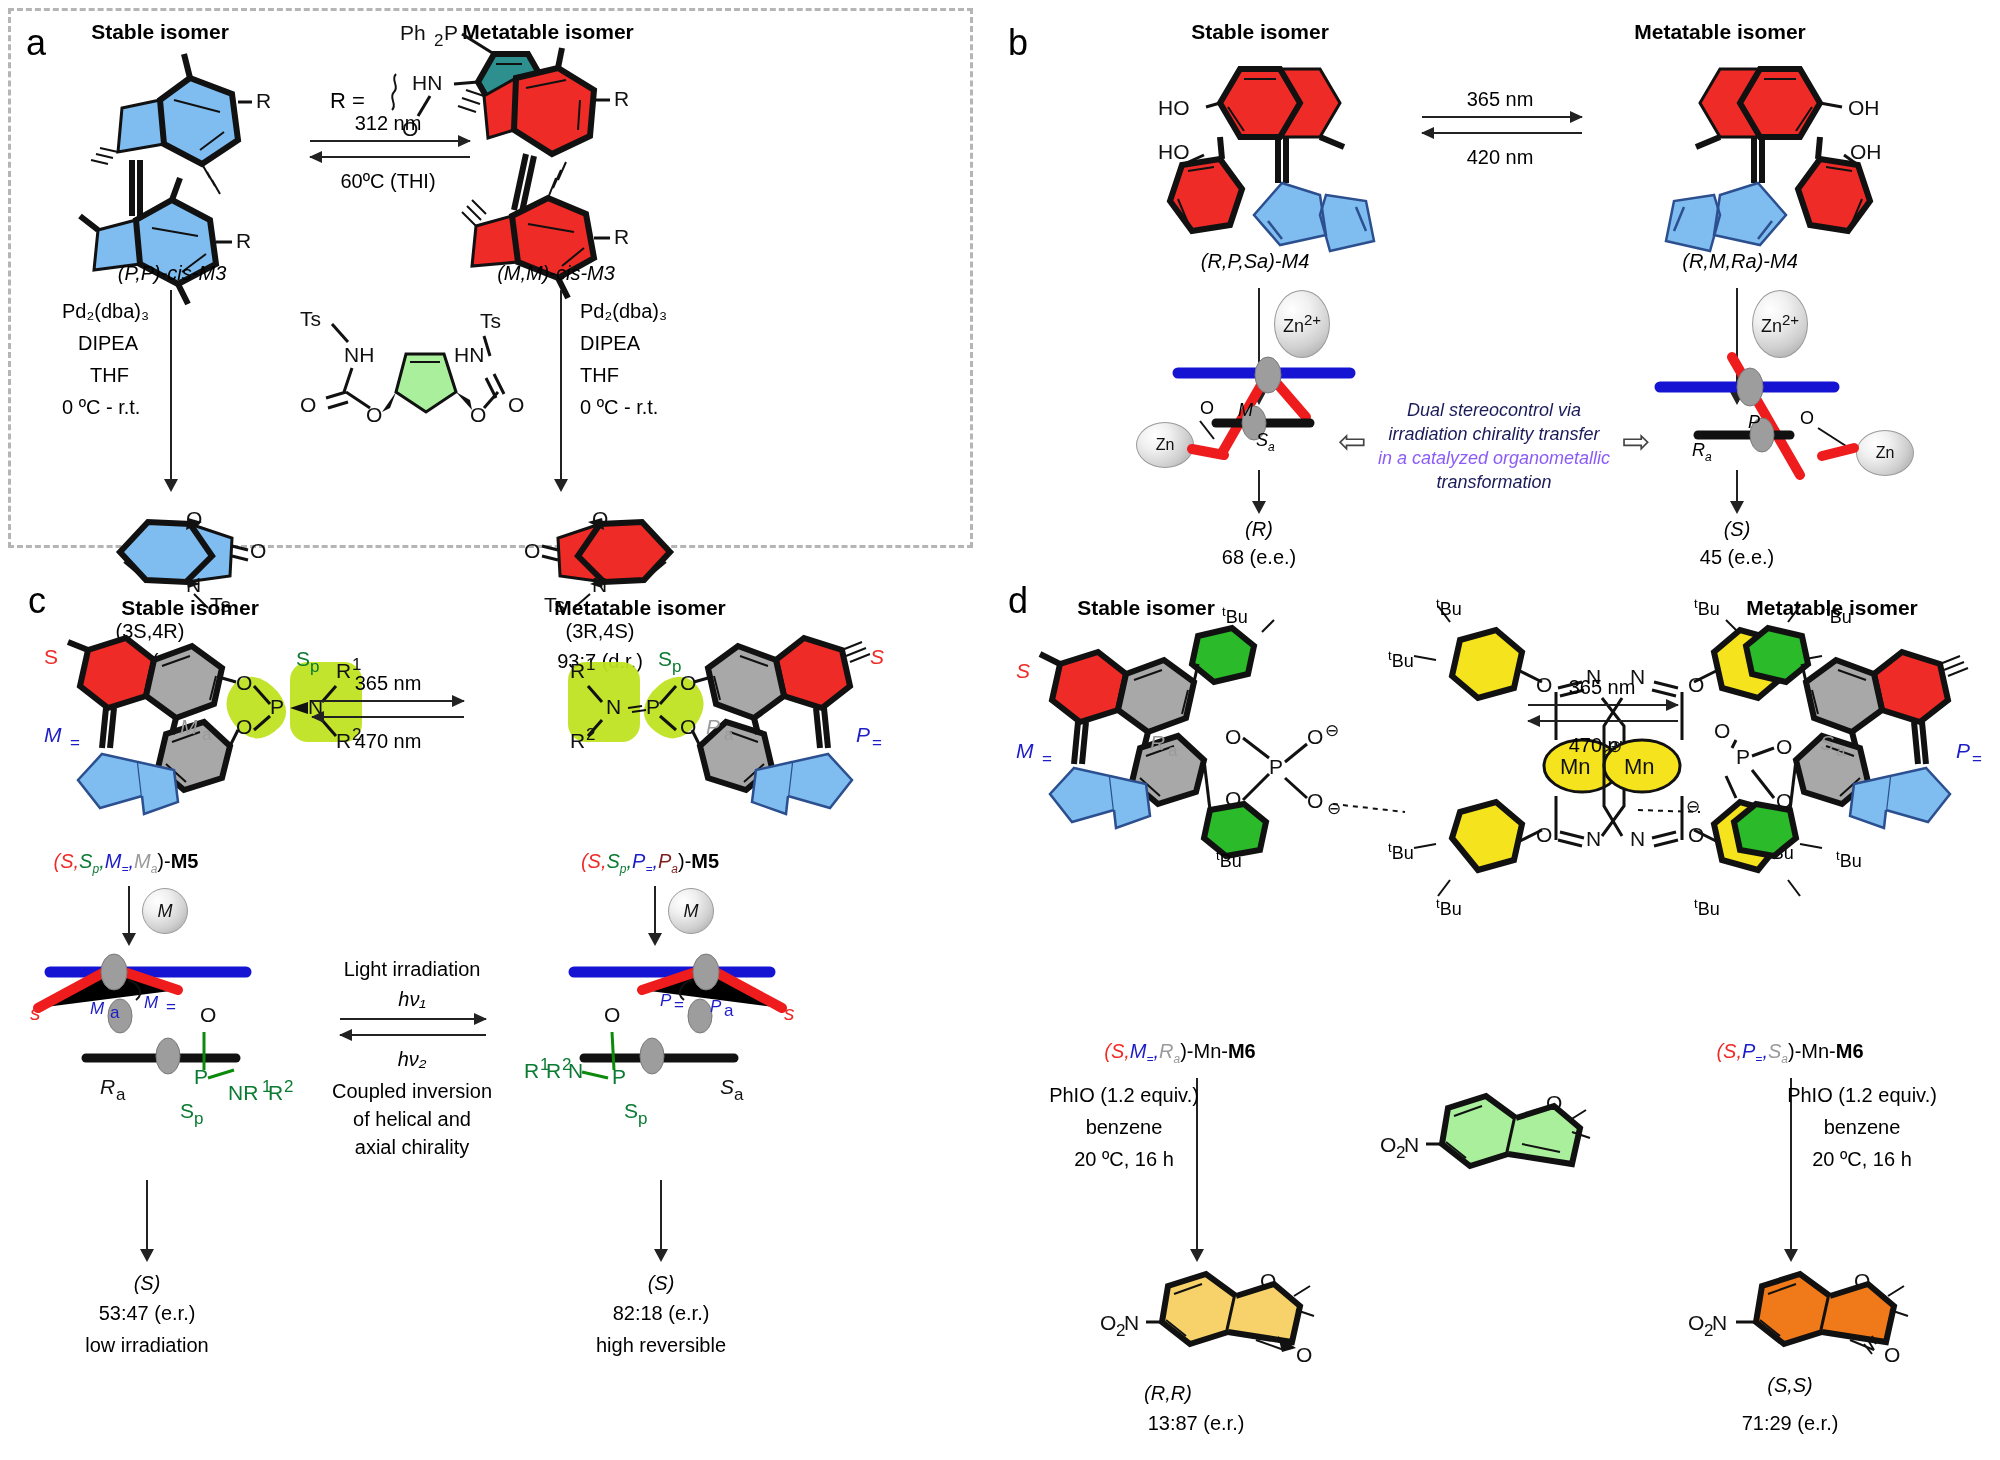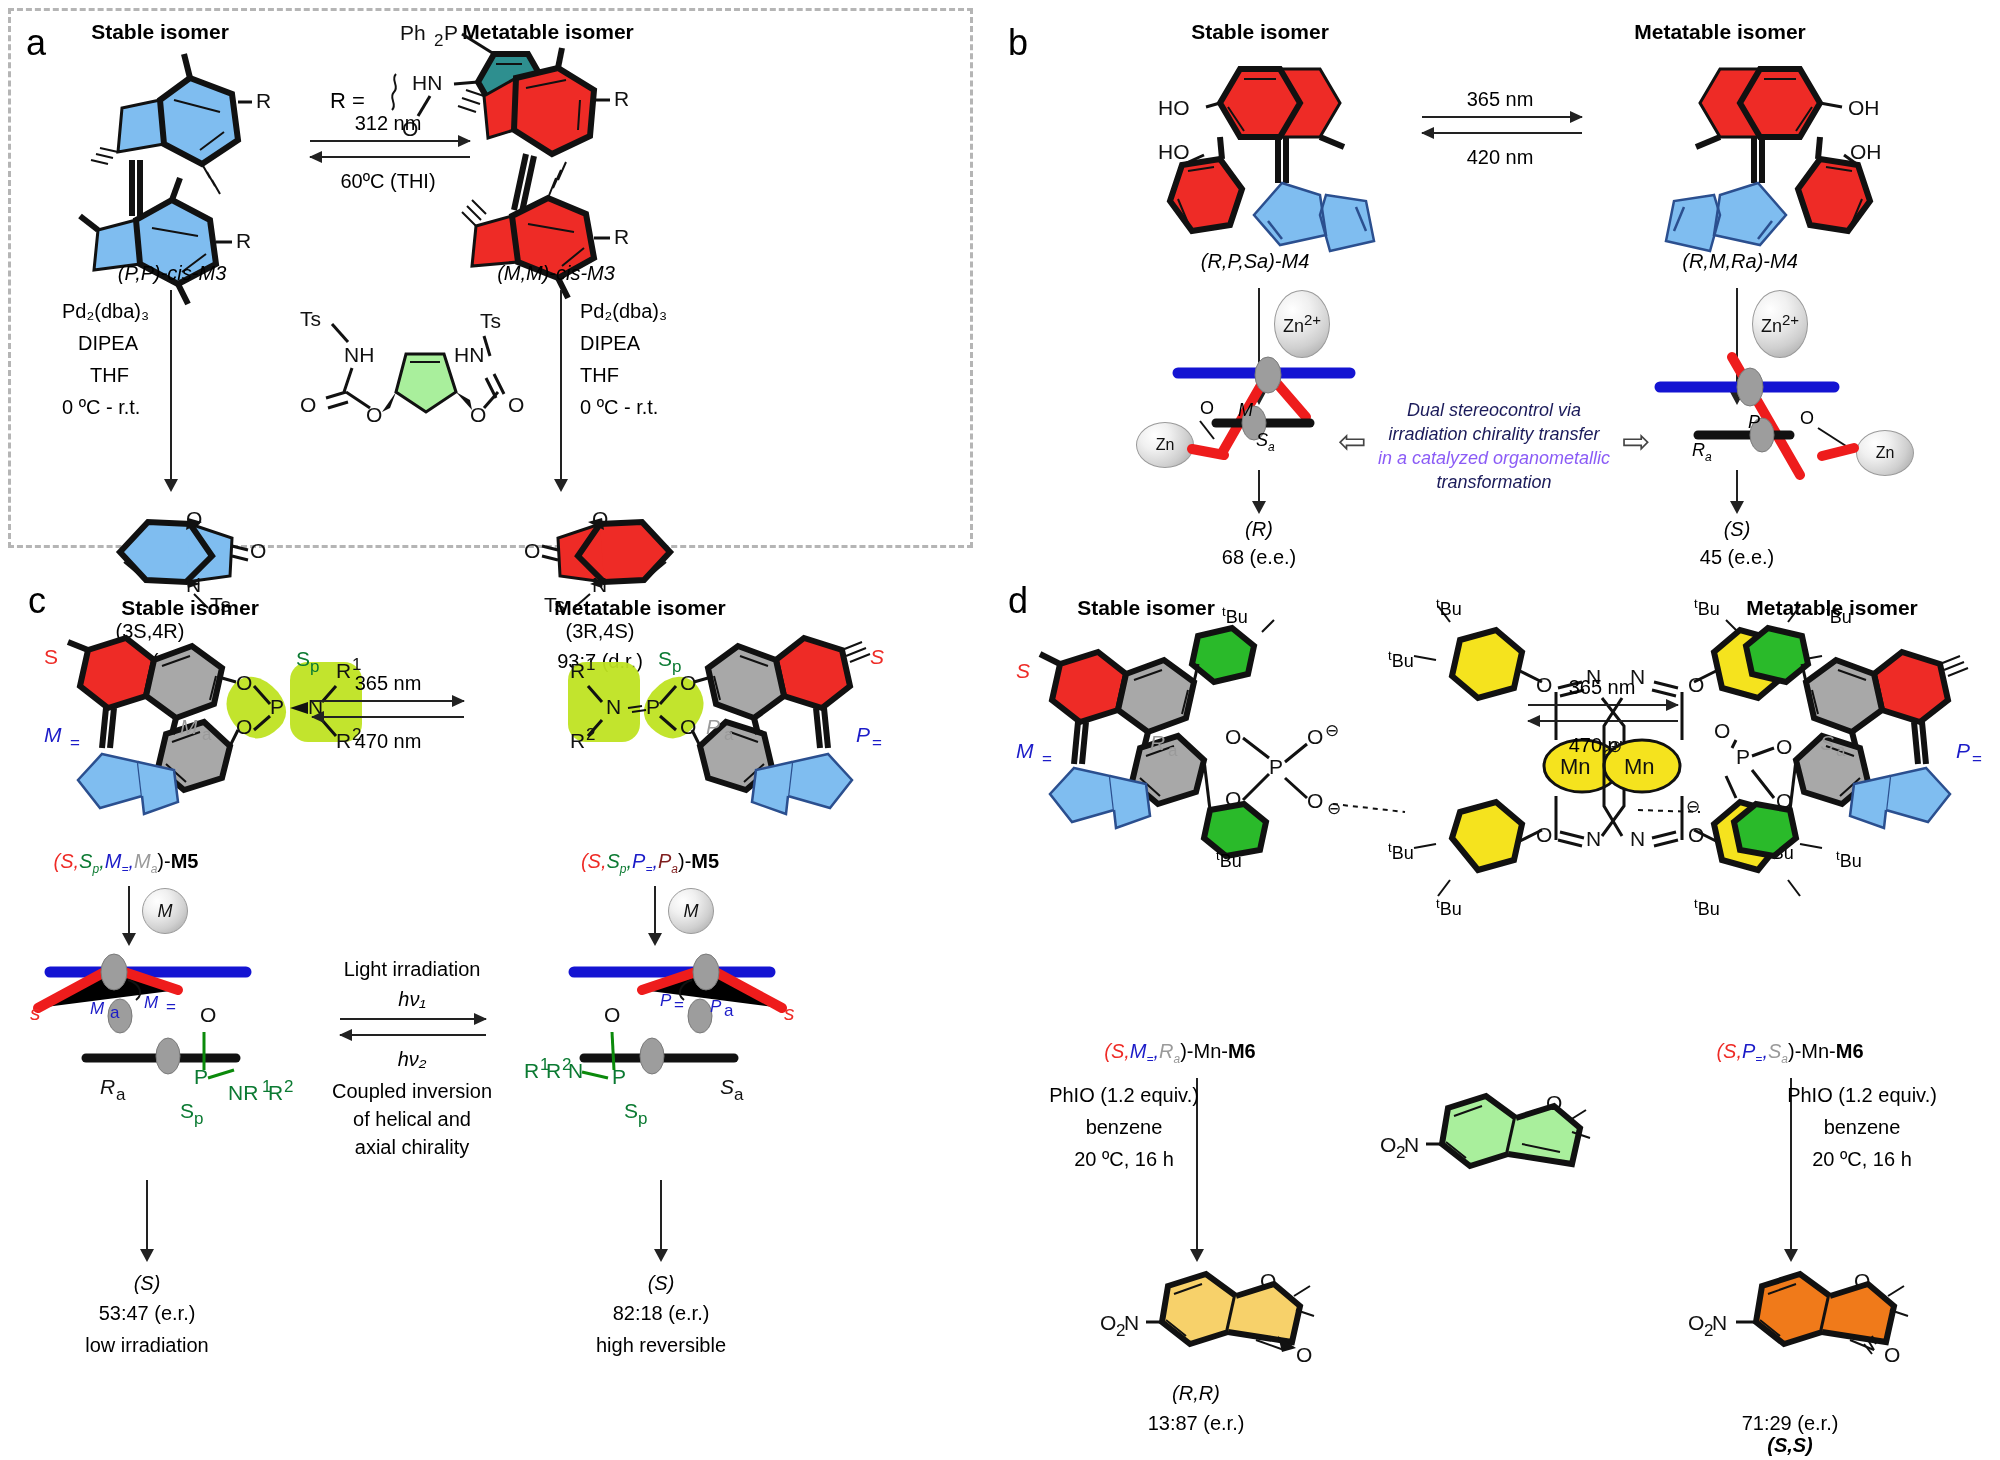--- a/index.html
+++ b/index.html
@@ -731,35 +731,35 @@
     <text class="atom" x="170" y="30">O</text>
     <path class="kthin" d="M204,38 L220,28 M206,52 L224,58"></path>
     <polygon points="188,78 206,90 192,94" fill="#111"></polygon>
     <text class="atom" x="206" y="104">O</text>
     <path class="kthin" d="M166,82 L194,92"></path>
     <text class="atom" x="10" y="72">O</text>
       <text class="atom sm" x="26" y="78">2</text>
       <text class="atom" x="34" y="72">N</text>
     <path class="kline" d="M56,64 L72,64"></path>
   </svg>
-  <div class="txt ctr ital" style="left:1196px;top:1382px;">(R,R)</div>
+  <div class="txt ctr ital" style="left:1168px;top:1382px;">(R,R)</div>
   <div class="txt ctr" style="left:1196px;top:1412px;">13:87 (e.r.)</div>
 
   <svg width="280" height="130" style="left:1684px;top:1258px;">
     <polygon class="orange" points="78,28 116,16 146,38 138,74 100,86 72,64"></polygon>
     <path class="kthick" d="M78,28 L116,16 L146,38 L138,74 L100,86 L72,64 Z"></path>
     <path class="kthin" d="M84,36 L112,26 M76,62 L96,78"></path>
     <polygon class="orange" points="146,38 184,26 210,48 202,84 138,74"></polygon>
     <path class="kthick" d="M146,38 L184,26 L210,48 L202,84 L138,74"></path>
     <text class="atom" x="170" y="30">O</text>
     <path class="kthin" d="M204,38 L220,28 M206,52 L224,58"></path>
     <path class="kthin" d="M188,78 L192,86 M184,82 L190,92 M180,86 L188,96"></path>
     <text class="atom" x="200" y="104">O</text>
     <path class="kthin" d="M166,82 L190,92"></path>
     <text class="atom" x="4" y="72">O</text>
       <text class="atom sm" x="20" y="78">2</text>
       <text class="atom" x="28" y="72">N</text>
     <path class="kline" d="M52,64 L72,64"></path>
   </svg>
-  <div class="txt ctr ital" style="left:1790px;top:1434px;font-weight:bold;">(S,S)</div>
+  <div class="txt ctr ital" style="left:1790px;top:1374px;">(S,S)</div>
   <div class="txt ctr" style="left:1790px;top:1412px;">71:29 (e.r.)</div>
 
 </div>
 
 </body></html>

